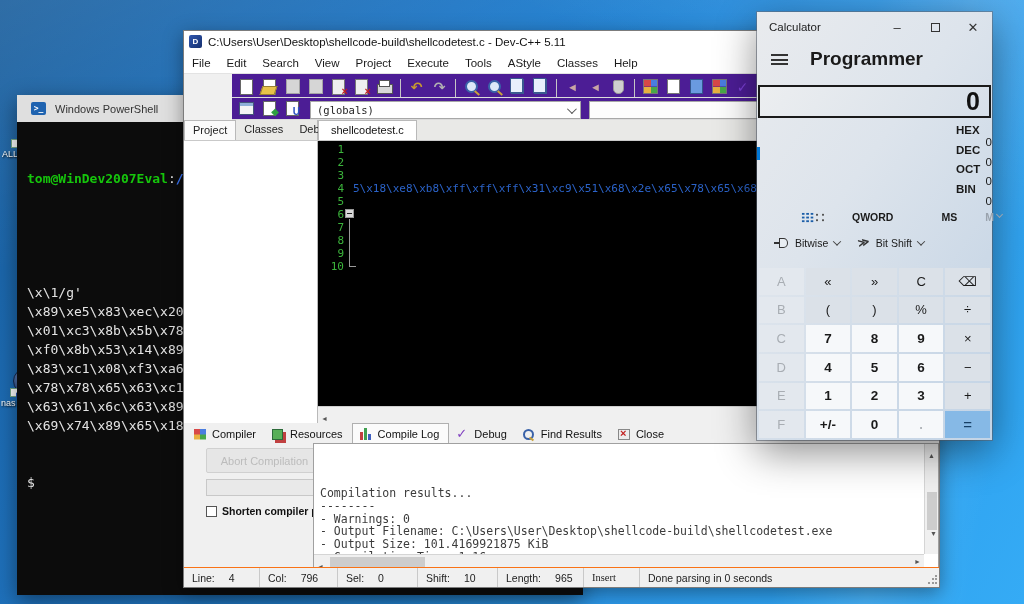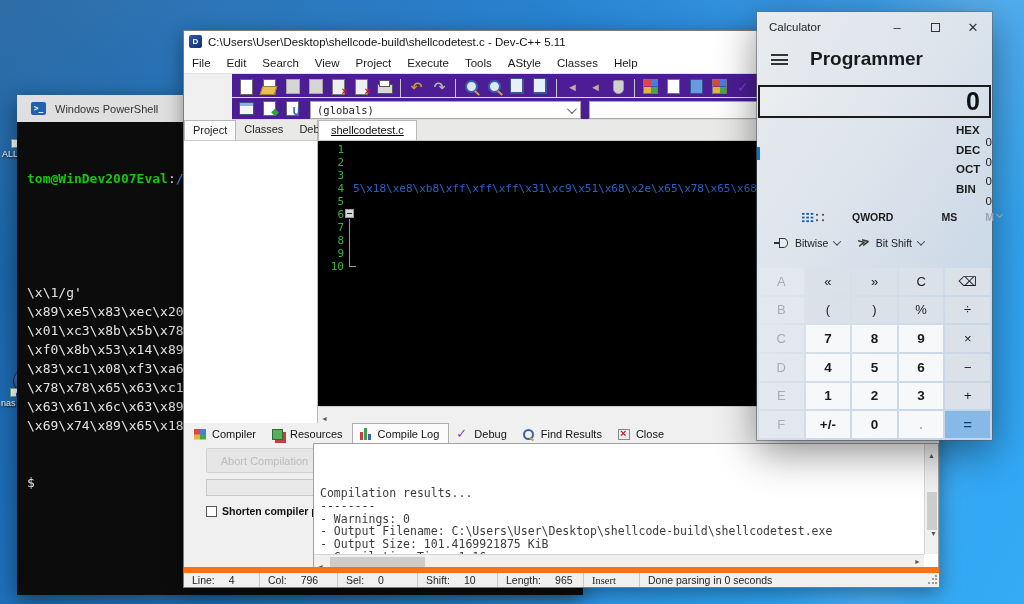--- a/index.html
+++ b/index.html
@@ -87,21 +87,21 @@
   #combo-globals { width:300px; height:18px; background:#fff; border:1px solid #a8a8a8; margin-left:6px; display:flex; align-items:center; justify-content:space-between; padding:0 6px; font:10.5px "DejaVu Sans Mono",monospace; color:#222; }
   #combo-members { width:388px; height:18px; background:#fdfdfd; border:1px solid #a8a8a8; margin-left:8px; }
   .caret-down { width:7px; height:7px; border-right:1.5px solid #555; border-bottom:1.5px solid #555; transform:rotate(45deg) translateY(-2px); }
   #combo-compiler { height:18px; border:1px solid #a8a8a8; background:#fff; margin-left:6px; padding:2px 4px; font-size:10px; color:#222; white-space:nowrap; }
 
   
   #tabs-row { display:flex; height:21px; background:#e9e9e7; border-bottom:1px solid #c9c9c9; }
   #left-tabs { width:134px; display:flex; border-right:1px solid #b9b9b9; }
   .ltab { font-size:11px; color:#222; padding:3px 8px 0; }
   .ltab.active { background:#fafafa; border:1px solid #b9b9b9; border-bottom:none; }
-  #editor-tabs { flex:1; display:flex;text-decoration:underline; }
+  #editor-tabs { flex:1; display:flex; }
   .etab { font-size:11px; color:#111; background:#fff; border:1px solid #b9b9b9; border-bottom:none; padding:3px 12px 0; }
   #left-panel { position:absolute; left:0; top:110px; width:134px; height:285px; background:#fff; border-right:1px solid #b9b9b9; }
 
   
   #editor { position:absolute; left:134px; top:110px; width:622px; height:265px; background:#000; overflow:hidden; }
   #gutter { position:absolute; left:0; top:2px; width:26px; font:11px "DejaVu Sans Mono",monospace; line-height:13px; color:#3cb43c; text-align:right; }
   #code-line4 { position:absolute; left:35px; top:41px; font:11px "DejaVu Sans Mono",monospace; line-height:13px; color:#2b63c9; white-space:pre; }
   #fold-box { position:absolute; left:27px; top:68px; width:9px; height:9px; background:#d8d8d8; border:1px solid #999; }
   #fold-box::after { content:""; position:absolute; left:1px; top:3px; width:5px; height:1px; background:#222; }
   #fold-line { position:absolute; left:31px; top:78px; width:1px; height:47px; background:#9a9a9a; }
@@ -138,21 +138,21 @@
   #shorten-box { width:11px; height:11px; background:#fff; border:1px solid #555; margin-right:5px; flex:none; }
   #shorten-label { font-size:10.5px; color:#111; white-space:nowrap; }
   #log-area { position:relative; flex:1; background:#fff; border:1px solid #a0a0a0; margin:0; overflow:hidden; }
   #log-text { position:absolute; left:6px; top:4px; font:11.5px "DejaVu Sans Mono",monospace; line-height:12.9px; color:#3c3c3c; white-space:pre; }
   #log-vscroll { position:absolute; right:0; top:0; width:14px; height:110px; background:#f0f0f0; border-left:1px solid #d5d5d5; text-align:center; }
   #log-vthumb { position:absolute; left:2px; top:48px; width:10px; height:38px; background:#cdcdcd; }
   #log-hscroll { position:absolute; left:0; bottom:0; right:14px; height:14px; background:#f0f0f0; border-top:1px solid #d5d5d5; }
   #log-hthumb { position:absolute; left:16px; top:2px; width:95px; height:10px; background:#cdcdcd; }
 
   
-  #dev-status { position:absolute; left:0; bottom:0; width:100%; height:20px; background:#f0f0f0; border-top:6px solid #f97316; display:flex; align-items:center; font-size:10.5px; color:#222; }
+  #dev-status { position:absolute; left:0; bottom:0; width:100%; height:20px; background:#f0f0f0; border-top:1px solid #f97316; display:flex; align-items:center; font-size:10.5px; color:#222; }
   .seg { height:100%; display:flex; align-items:center; padding:0 8px; border-right:1px solid #c9c9c9; }
   .seg-label { margin-right:14px; }
   .seg:nth-child(1){ width:76px; } .seg:nth-child(2){ width:78px; } .seg:nth-child(3){ width:80px; }
   .seg:nth-child(4){ width:80px; } .seg:nth-child(5){ width:86px; } .seg:nth-child(6){ width:56px;font-family:Liberation Serif, serif; }
   .seg:nth-child(7){ flex:1; border-right:none; }
   #grip { position:absolute; right:2px; bottom:2px; width:10px; height:10px;
     background:radial-gradient(circle at 2px 8px,#9a9a9a 1px,transparent 1.2px),radial-gradient(circle at 6px 8px,#9a9a9a 1px,transparent 1.2px),radial-gradient(circle at 6px 4px,#9a9a9a 1px,transparent 1.2px),radial-gradient(circle at 9px 8px,#9a9a9a 1px,transparent 1.2px),radial-gradient(circle at 9px 4px,#9a9a9a 1px,transparent 1.2px),radial-gradient(circle at 9px 1px,#9a9a9a 1px,transparent 1.2px); }
 
   
   #calc-win { position:absolute; left:757px; top:12px; width:235px; height:428px; z-index:4;

